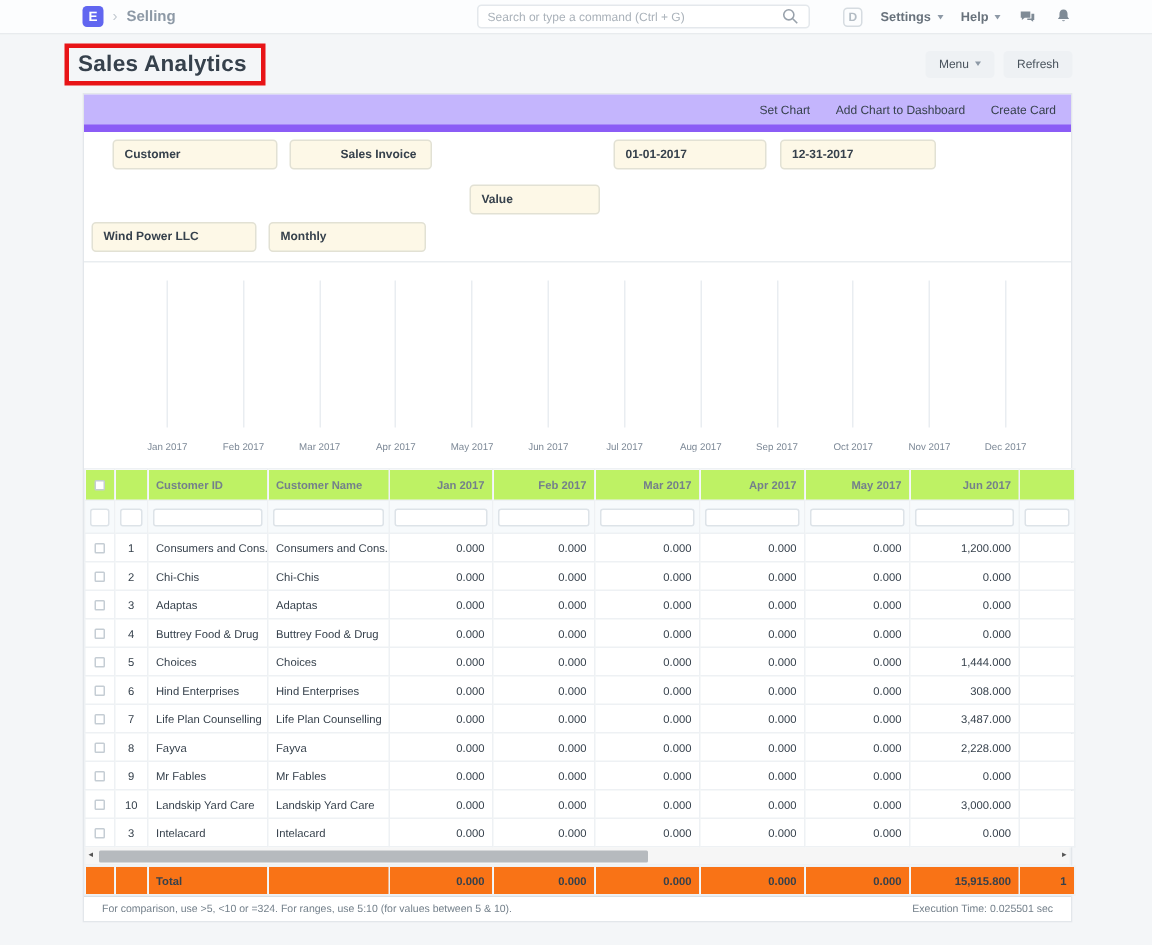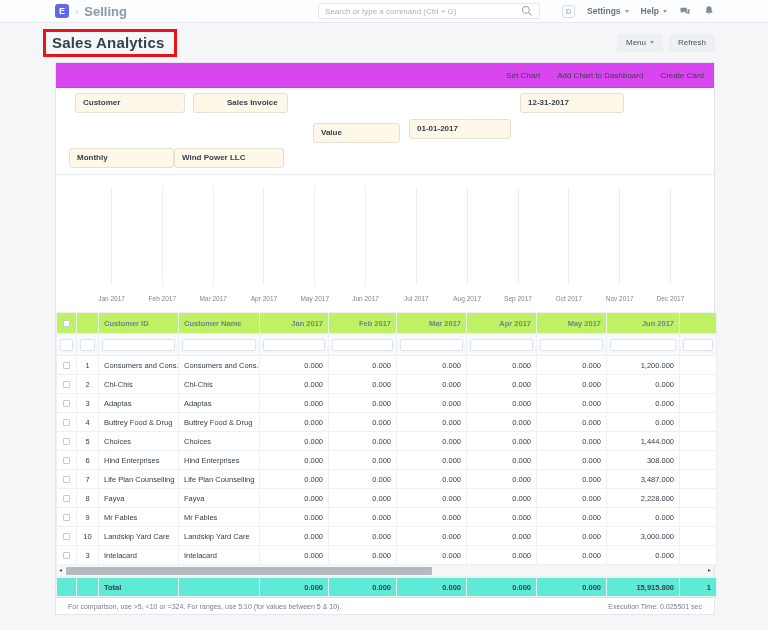--- a/index.html
+++ b/index.html
@@ -6,21 +6,21 @@
   html,body { width:768px; height:630px; }
   body { font-family:"Liberation Sans", sans-serif; background:#f4f6f8; overflow:hidden; }
   #screen { position:relative; width:768px; height:630px; }
 
   
   .navbar { height:23px; background:#fcfdfe; border-bottom:1px solid #e8ebee; }
   .nav-inner { height:100%; margin:0 53px 0 55px; display:flex; align-items:center; }
   .logo { width:14px; height:14px; background:#6166f0; border-radius:3px; color:#fff;
           font-size:9px; font-weight:bold; display:flex; align-items:center; justify-content:center; cursor:pointer; }
   .crumb-sep { color:#c3cad1; font-size:10px; margin:0 6px; }
-  .crumb { color:#8d99a6; font-size:13px; font-weight:bold; cursor:pointer; text-decoration:none; }
+  .crumb { color:#8d99a6; font-size:10px; font-weight:bold; cursor:pointer; text-decoration:none; }
   .spacer { flex:1; }
   .searchbar { width:222px; height:16px; background:#ffffff; border:1px solid #e4e8ec; border-radius:3px;
                display:flex; align-items:center; padding:0 6px; margin-right:22px; }
   .search-ph { flex:1; color:#aab2ba; font-size:8px; }
   .nav-right { display:flex; align-items:center; gap:12px; }
   .avatar { width:13px; height:13px; border:1px solid #d6dce1; border-radius:3px; color:#b3bcc4;
             font-size:8px; font-weight:bold; display:flex; align-items:center; justify-content:center; cursor:pointer; }
   .nav-link { color:#68727c; font-size:8.5px; font-weight:bold; display:inline-flex; align-items:center; cursor:pointer; }
   .caret { display:inline-block; width:0; height:0; border-left:2.5px solid transparent;
            border-right:2.5px solid transparent; border-top:3px solid #8d99a6; margin-left:4px; }
@@ -29,21 +29,21 @@
   
   .page-head { height:39px; display:flex; align-items:center; padding:0 53px 0 43px; }
   .title-box { border:3px solid #e81417; padding:2px 9px 3px 6px; }
   .title-box h1 { font-size:15px; font-weight:bold; color:#36414c; letter-spacing:0.2px; white-space:nowrap; }
   .head-actions { margin-left:auto; display:flex; gap:6px; }
   .btn { background:#eef1f4; border:none; border-radius:3px; height:18px; padding:0 9px;
          font-family:inherit; font-size:8px; color:#49535d; display:inline-flex; align-items:center; cursor:pointer; }
 
   
   .card { position:absolute; left:55px; top:62px; width:660px; background:#fff; border:1px solid #e3e7eb; }
-  .toolbar { height:25px; background:#d946ef; border-bottom:1px solid #8b5cf6;
+  .toolbar { height:25px; background:#c4b5fd; border-bottom:5px solid #8b5cf6;
              display:flex; align-items:center; justify-content:flex-end; gap:17px; padding-right:10px; }
   .textbtn { background:none; border:none; font-family:inherit; font-size:8px; color:#36414c; cursor:pointer; padding:0; }
 
   .filters { padding:5px 5px 6px 5px; border-bottom:1px solid #e9edf0; }
   .frow { display:flex; margin-bottom:5px; }
   .frow:last-child { margin-bottom:0; }
   .filter-field { height:20px; line-height:18px; background:#fdf8e7; border:1px solid #e2e1d4;
                   border-radius:3px; font-size:8px; font-weight:bold; color:#36414c;
                   padding-left:7px; overflow:hidden; white-space:nowrap; cursor:text; }
 
@@ -64,21 +64,21 @@
   .finput { height:12px; background:#fff; border:1px solid #dde3e8; border-radius:2px; cursor:text; }
   tbody tr.data-row td { height:19px; color:#36414c; background:#fff; }
   td.sr { text-align:center; color:#36414c; }
   .cbx { width:7px; height:7px; border:1px solid #c5cdd4; border-radius:1px; background:#fff; margin:0 auto; cursor:pointer; }
 
   .hscroll { position:relative; height:12px; background:#f6f6f6; border:1px solid #eef1f4; border-top:none; }
   .hscroll .arr { position:absolute; top:0; line-height:11px; font-size:6px; color:#555; left:2px; }
   .hscroll .arr.r { left:auto; right:2px; }
   .hscroll .thumb { position:absolute; left:9px; top:2px; width:366px; height:8px; background:#b6babe; border-radius:1px; cursor:grab; }
 
-  #dt-total td { height:19px; font-weight:bold; color:#36414c; background:#5eead4;margin-left:16px; }
+  #dt-total td { height:19px; font-weight:bold; color:#36414c; background:#f97316;margin-left:16px; }
   #dt-total { border-top:1px solid #d9dfe4; }
 
   .cardfooter { height:17px; border-top:1px solid #d9dfe4; display:flex; align-items:center;
                 justify-content:space-between; padding:0 12px; font-size:7px; color:#74808b; background:#fff; }
 </style>
 </head>
 <body>
 
 <div id="screen">
 
@@ -136,26 +136,26 @@
       <button class="textbtn">Set Chart</button>
       <button class="textbtn">Add Chart to Dashboard</button>
       <button class="textbtn">Create Card</button>
     </div>
 
     <div class="filters">
       <div class="frow" id="filter-row-1">
           <div class="filter-field" style="width: 110px; margin-left: 14px;">Customer</div>
           <div class="filter-field" style="width: 95px; margin-left: 8px; padding-left: 33px;">Sales Invoice</div>
           <div class="filter-field" style="width: 87px; margin-left: 25px; margin-top: 30px;">Value</div>
-          <div class="filter-field" style="width: 102px; margin-left: 9px; margin-top: 26px;">01-01-2017</div>
+          <div class="filter-field" style="width: 102px; margin-left: 9px;">01-01-2017</div>
           <div class="filter-field" style="width: 104px; margin-left: 9px;">12-31-2017</div>
         </div>
       <div class="frow" id="filter-row-2">
+          <div class="filter-field" style="width: 110px; margin-left: 0px;">Wind Power LLC</div>
           <div class="filter-field" style="width: 105px; margin-left: 8px;">Monthly</div>
-          <div class="filter-field" style="width: 110px; margin-left: 0px;">Wind Power LLC</div>
         </div>
     </div>
 
     <div class="chart">
       <div class="gridlines" id="chart-grid">
           <div class="gl-item">
             <div class="gl-line"></div>
             <div class="gl-label">Jan 2017</div>
           </div>
           <div class="gl-item">

